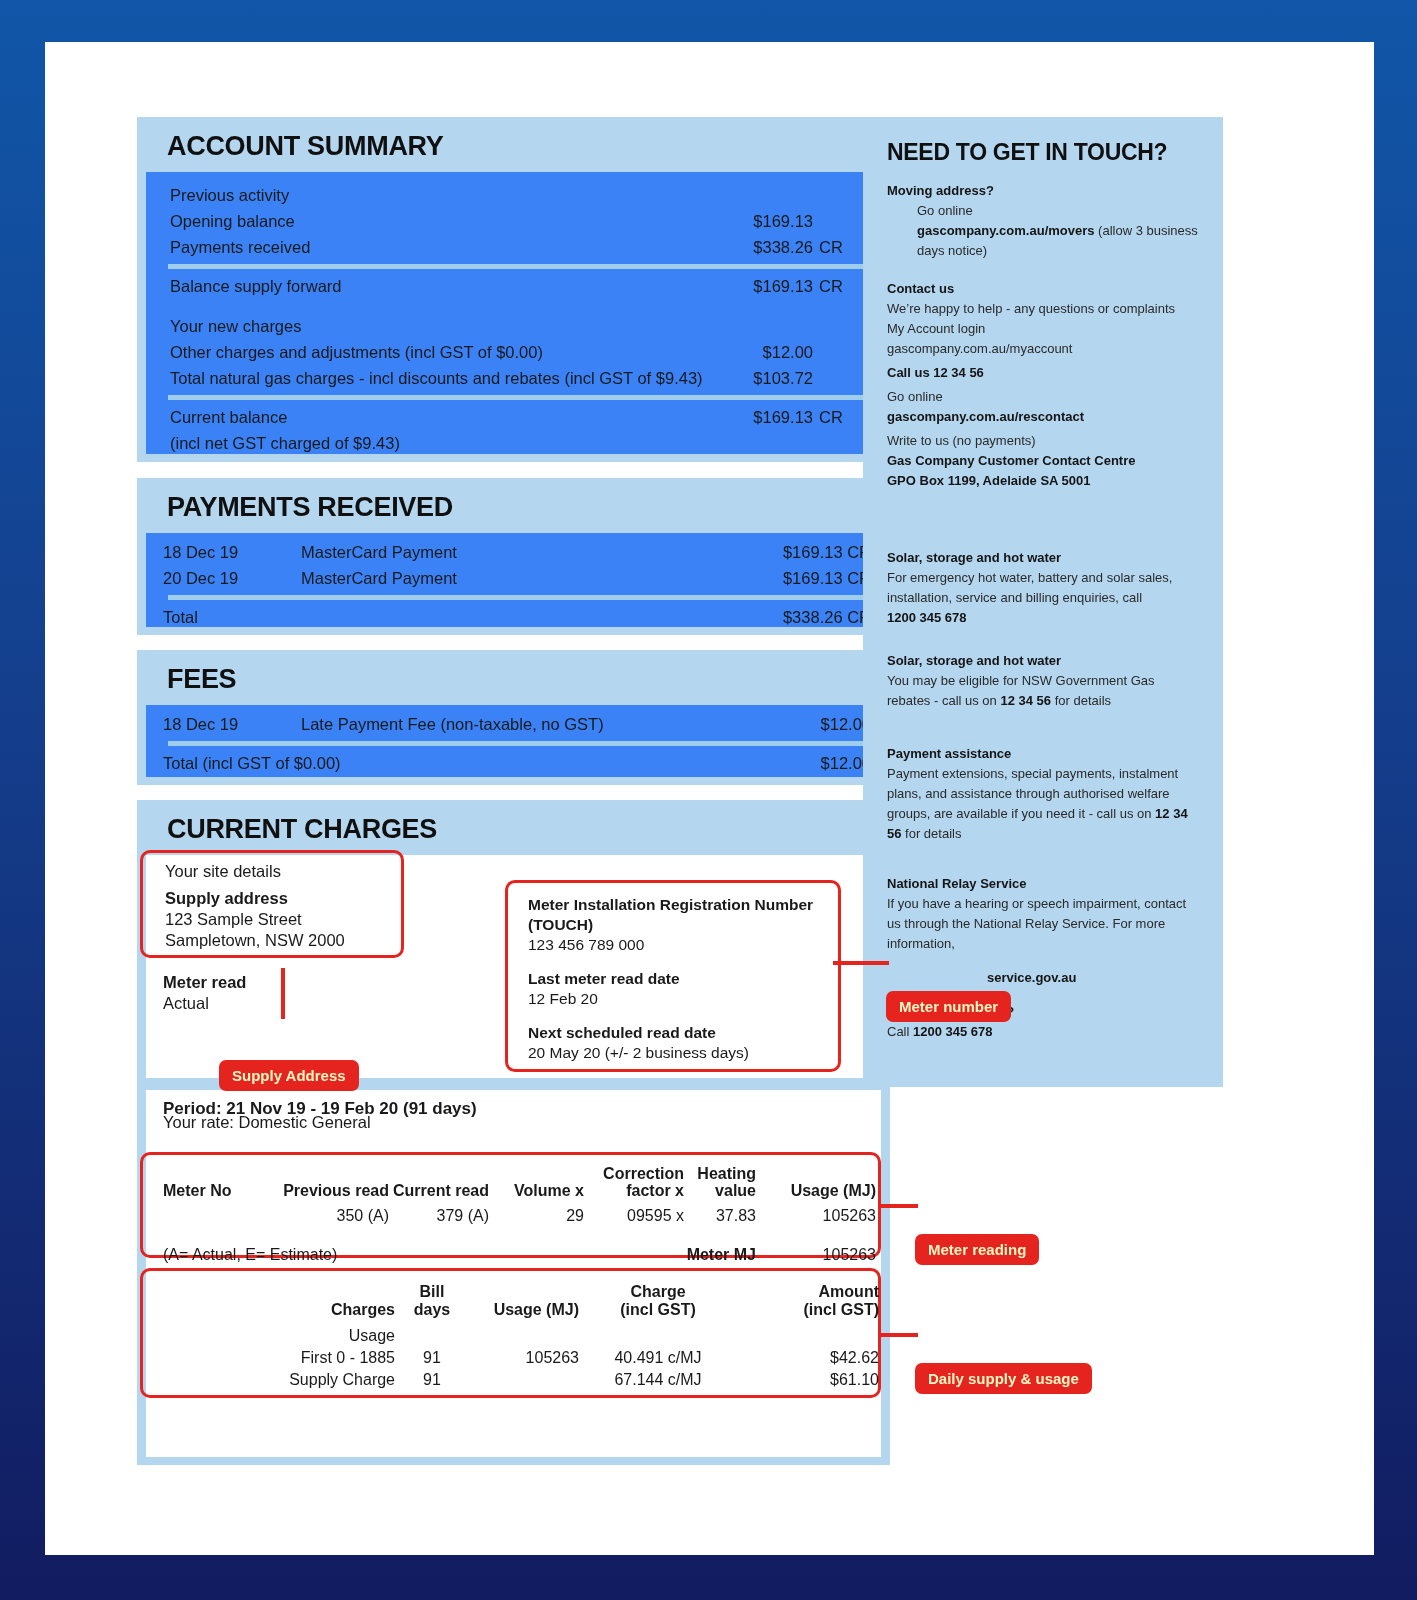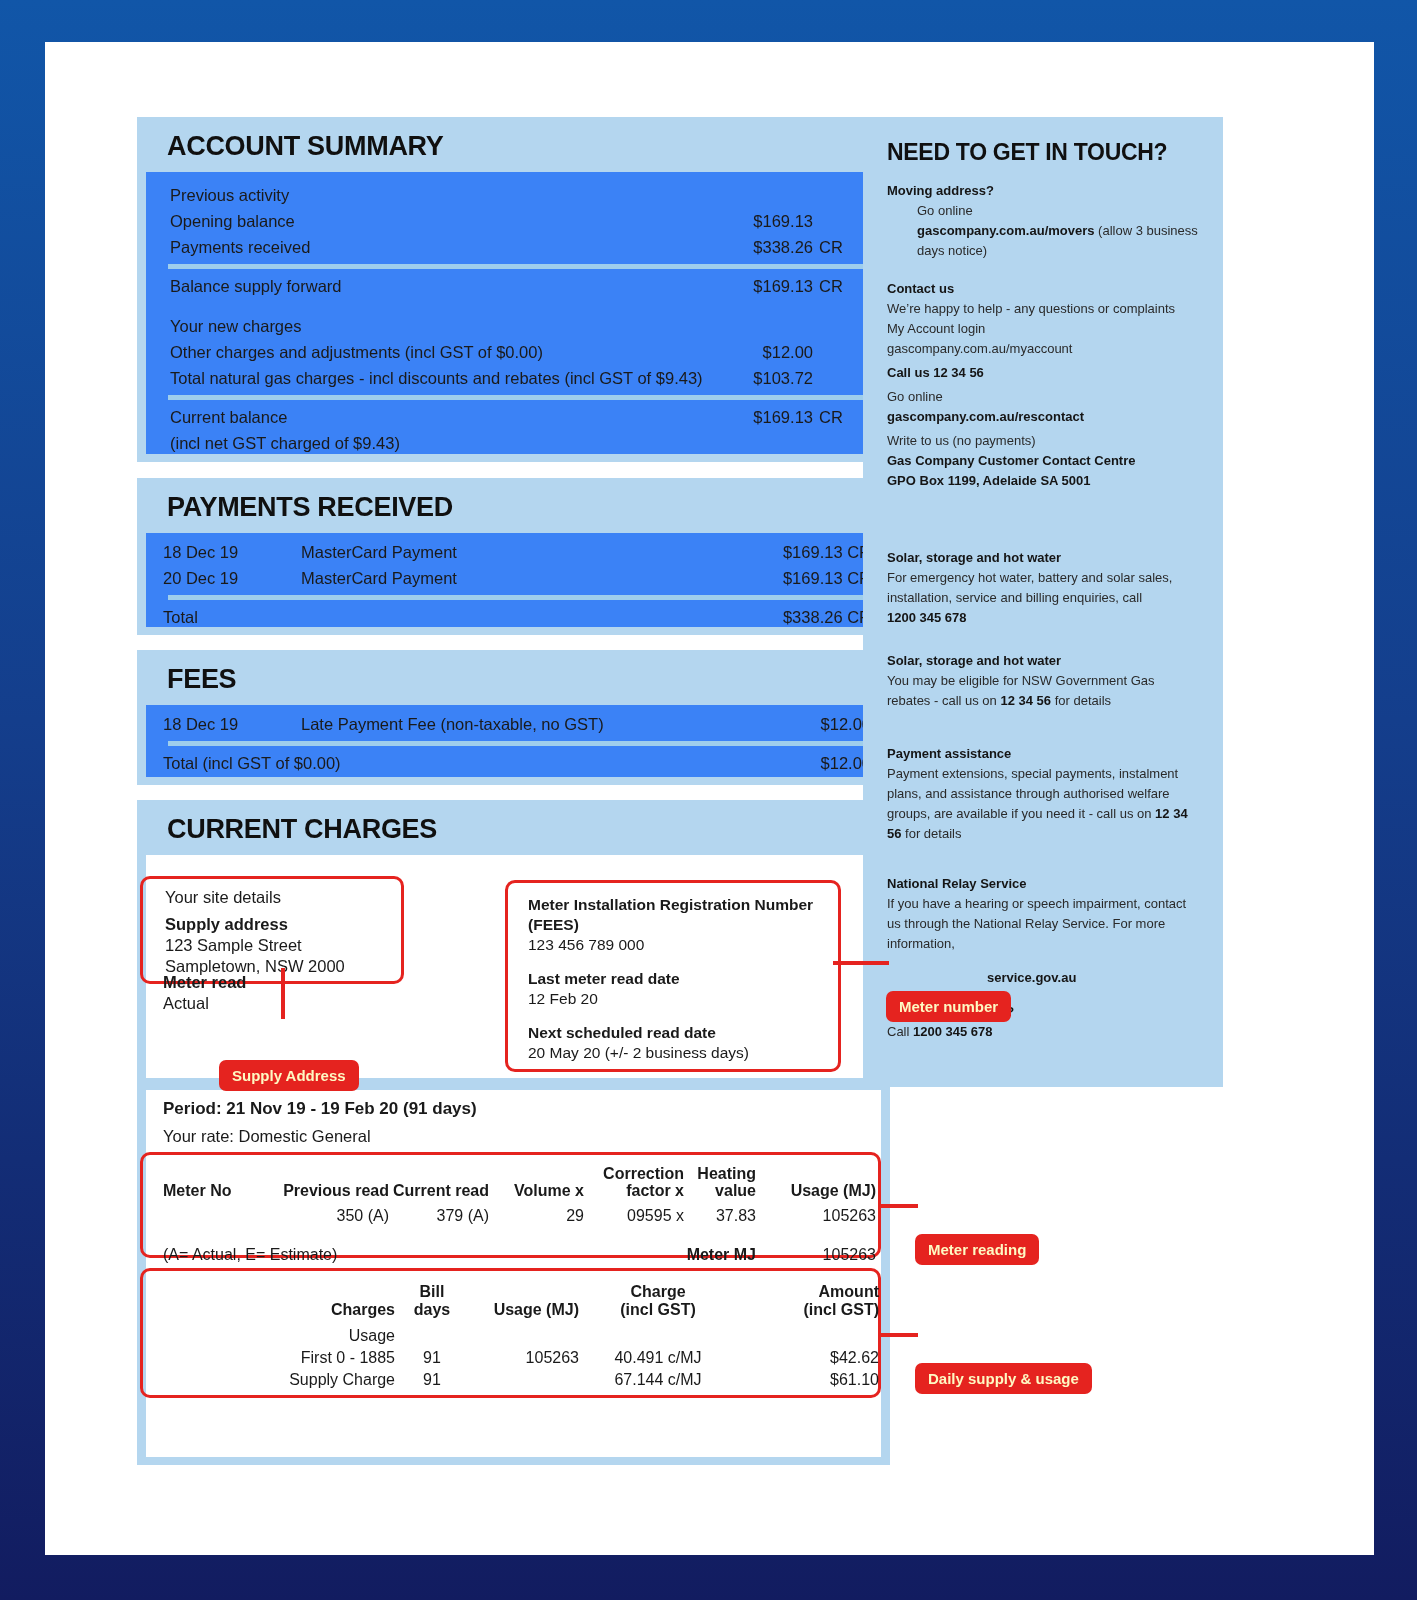--- a/index.html
+++ b/index.html
@@ -29,26 +29,26 @@
   .pay-row { display:flex; align-items:center; height:26px; padding:0 10px 0 17px; }
   .pay-date { width:138px; }
   .pay-desc { flex:1; }
   .pay-amt { text-align:right; white-space:nowrap; }
 
   
   .cc { position:relative; }
   .cc-white-a { position:absolute; left:9px; top:55px; width:735px; height:223px; background:#fff; }
   .cc-white-b { position:absolute; left:9px; top:290px; width:735px; height:367px; background:#fff; }
   .redbox { position:absolute; border:3px solid #E5231F; border-radius:10px; }
-  .site-box { left:3px; top:76px; width:264px; height:108px; padding:8px 0 0 22px; font-size:16.5px; line-height:21px; }
+  .site-box { left:3px; top:50px; width:264px; height:108px; padding:8px 0 0 22px; font-size:16.5px; line-height:21px; }
   .mirn-box { left:368px; top:80px; width:336px; height:192px; padding:12px 0 0 20px; font-size:15.5px; line-height:20px; }
   .b { font-weight:bold; }
   .meter-read { position:absolute; left:26px; top:172px; font-size:16.5px; line-height:21px; } .gap14 { height:14px; }
   .cc-period { position:absolute; left:26px; top:299px; font-size:17px; font-weight:bold; }
-  .cc-rate   { position:absolute; left:26px; top:327px; font-size:16.5px; }
+  .cc-rate   { position:absolute; left:26px; top:313px; font-size:16.5px; }
 
   .meter-box { left:3px; top:352px; width:741px; height:106px; padding:10px 0 0 20px; }
   .mt-row { display:grid; grid-template-columns:118px 108px 100px 95px 100px 72px 120px; align-items:end; font-size:16px; }
   .mt-row > div { text-align:right; white-space:pre-line; line-height:17px; }
   .mt-row > div:first-child { text-align:left; }
   .mt-head { font-weight:bold; }
   .mt-data { margin-top:8px; align-items:center; }
   .mt-foot { margin-top:22px; align-items:center; }
   .mt-note { grid-column:1/5; text-align:left !important; }
 
@@ -186,21 +186,21 @@
       <div>Sampletown, NSW 2000</div>
     </div>
 
     <div class="meter-read">
       <div class="b">Meter read</div>
       <div>Actual</div>
     </div>
 
     <div class="redbox mirn-box">
       <div class="b">Meter Installation Registration Number</div>
-      <div class="b">(FEES)</div>
+      <div class="b">(TOUCH)</div>
       <div>123 456 789 000</div>
       <div class="gap14"></div>
       <div class="b">Last meter read date</div>
       <div>12 Feb 20</div>
       <div class="gap14"></div>
       <div class="b">Next scheduled read date</div>
       <div>20 May 20 (+/- 2 business days)</div>
     </div>
 
     <div class="cc-period">Period: 21 Nov 19 - 19 Feb 20 (91 days)</div>

